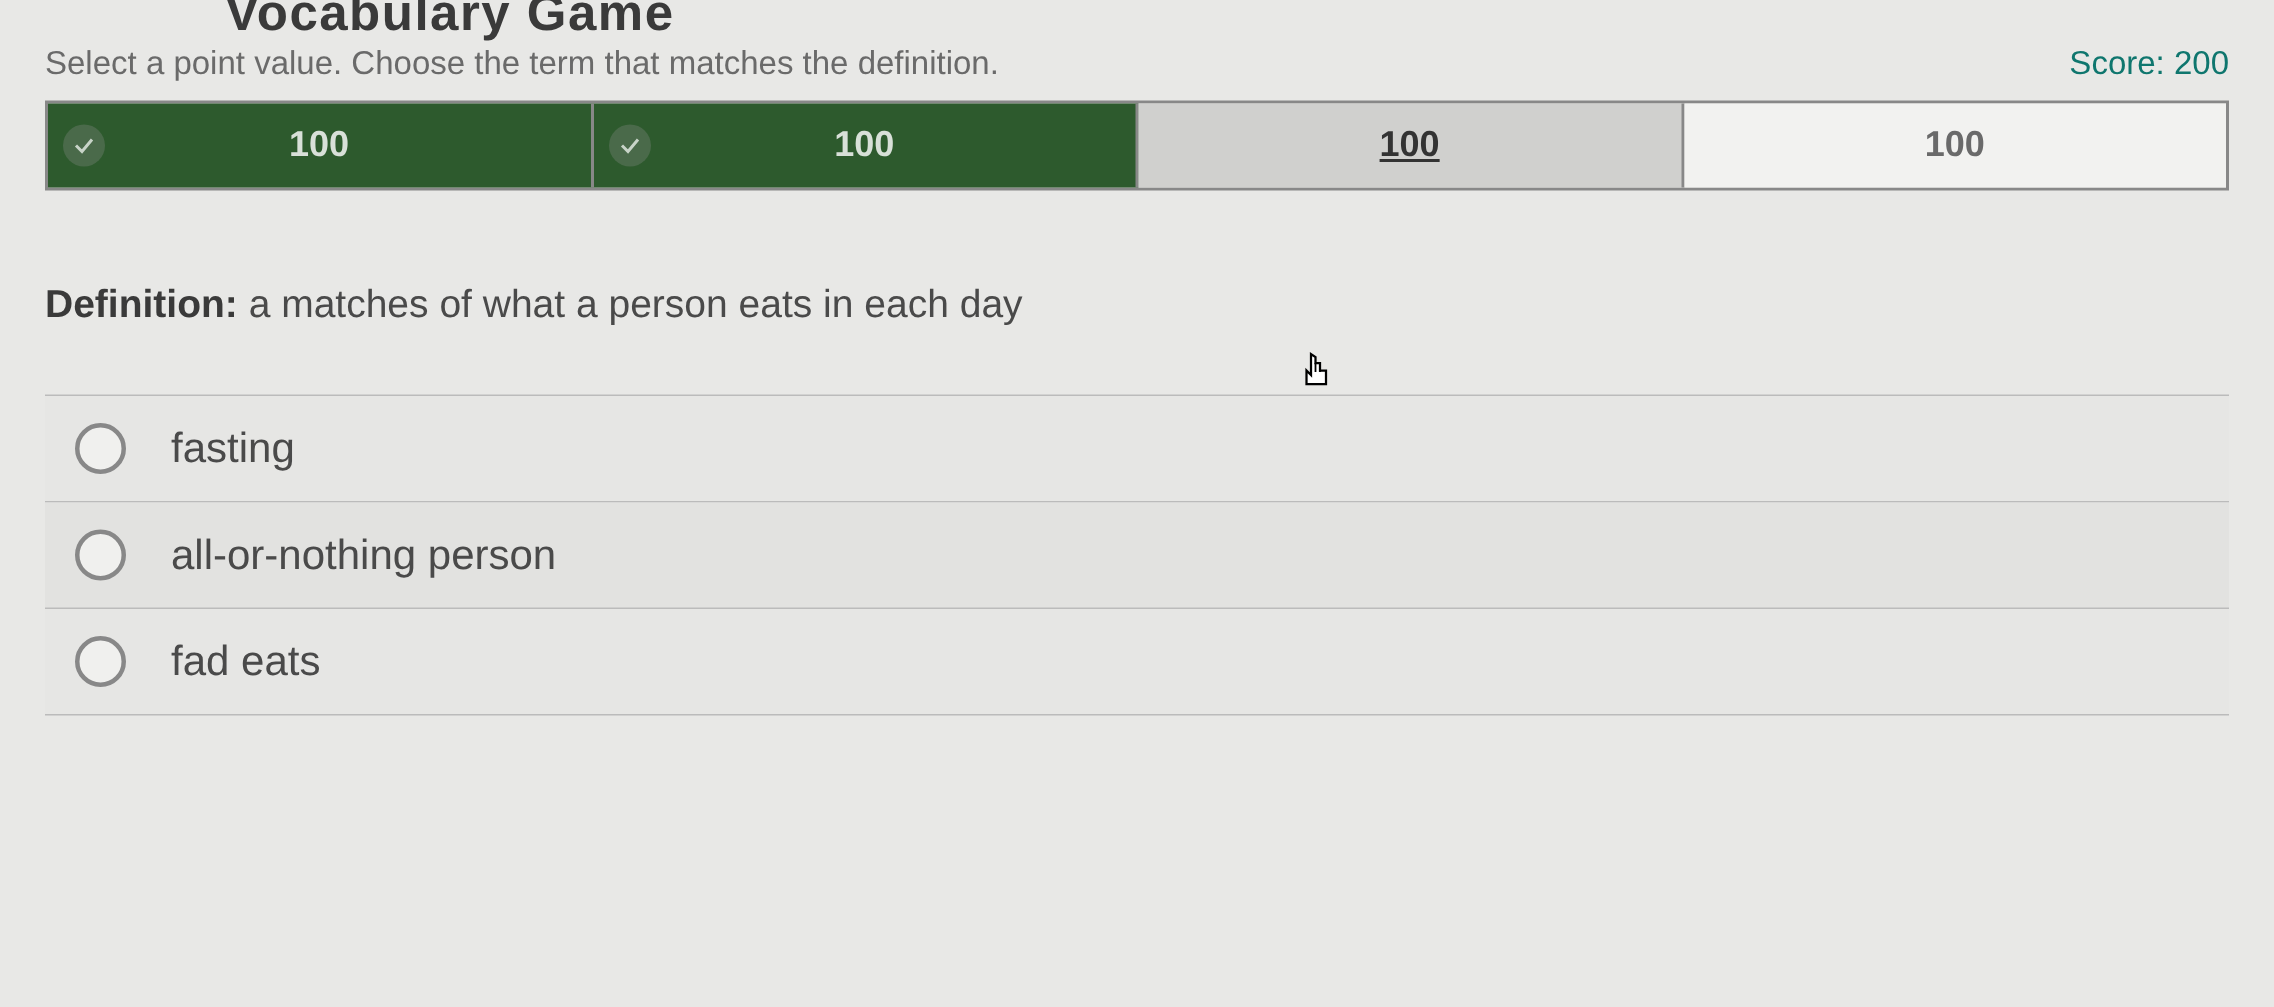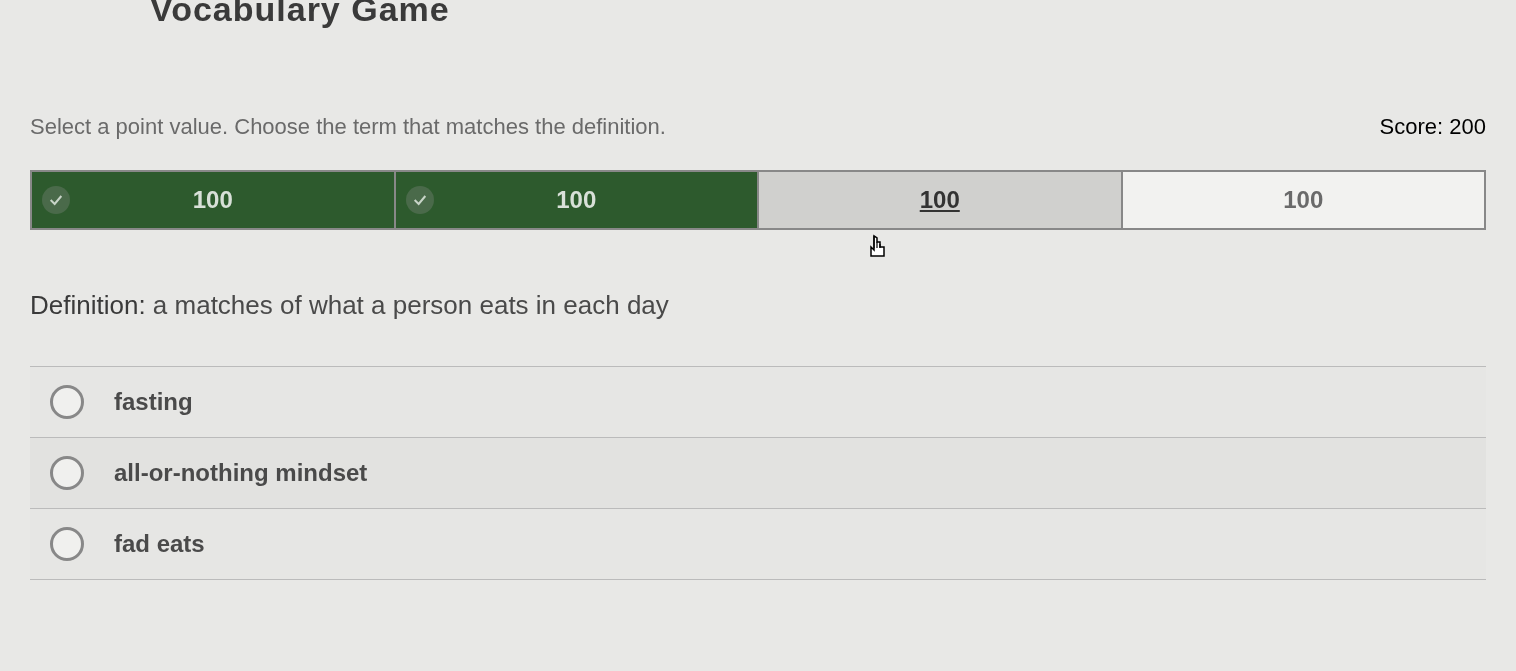--- a/index.html
+++ b/index.html
@@ -21,35 +21,34 @@
       font-weight: 700;
       color: #3a3a3a;
       margin-top: -10px;
       margin-left: 120px;
       letter-spacing: 1px;
     }
     .instruction-row {
       display: flex;
       justify-content: space-between;
       align-items: center;
-      margin-top: 85px;
       font-size: 22px;
       color: #6a6a6a;
     }
     .instruction {
       color: #6a6a6a;
     }
     .score {
-      color: #000000;
+      color: #0f766e;
       font-size: 22px;
     }
     .points-row {
       display: flex;
       width: 100%;
-      margin-top: 30px;
+      margin-top: 12px;
       border: 2px solid #888;
     }
     .point-cell {
       flex: 1;
       height: 56px;
       display: flex;
       align-items: center;
       justify-content: center;
       font-size: 24px;
       font-weight: 700;
@@ -98,21 +97,21 @@
       width: 32px;
       height: 32px;
       pointer-events: none;
     }
     .definition-row {
       margin-top: 60px;
       font-size: 26px;
       color: #4a4a4a;
     }
     .definition-label {
-      font-weight: 400;
+      font-weight: 700;
       color: #3a3a3a;
     }
     .options {
       margin-top: 45px;
       border-top: 1px solid #bbb;
     }
     .option-row {
       display: flex;
       align-items: center;
       padding: 18px 20px;
@@ -126,22 +125,22 @@
     }
     .radio {
       width: 34px;
       height: 34px;
       border: 3px solid #888;
       border-radius: 50%;
       background: #f0f0ee;
       flex-shrink: 0;
     }
     .option-label {
-      font-size: 24px;
-      font-weight: 700;
+      font-size: 28px;
+      font-weight: 400;
       color: #4a4a4a;
     }
   </style>
 </head>
 <body>
 
 <div class="title">Vocabulary Game</div>
 
 <div class="instruction-row">
   <div class="instruction">Select a point value. Choose the term that matches the definition.</div>
@@ -184,19 +183,19 @@
   <span class="definition-label">Definition:</span><span> a matches of what a person eats in each day</span>
 </div>
 
 <div class="options">
   <div class="option-row">
     <div class="radio"></div>
     <div class="option-label">fasting</div>
   </div>
   <div class="option-row">
     <div class="radio"></div>
-    <div class="option-label">all-or-nothing mindset</div>
+    <div class="option-label">all-or-nothing person</div>
   </div>
   <div class="option-row">
     <div class="radio"></div>
     <div class="option-label">fad eats</div>
   </div>
 </div>
 
 </body></html>

